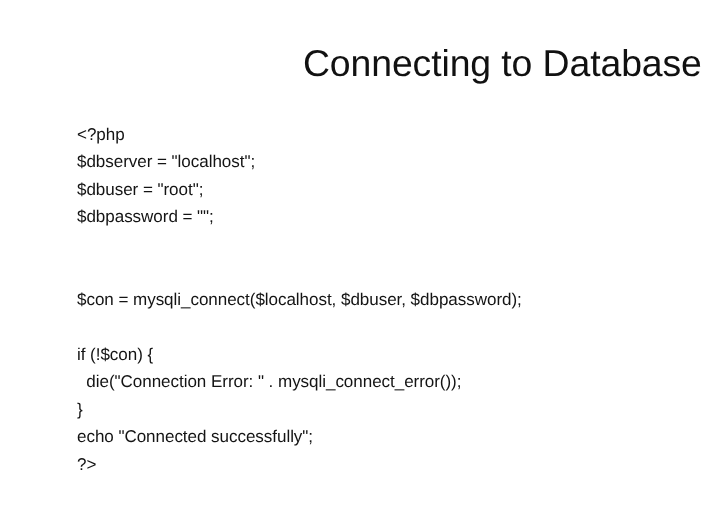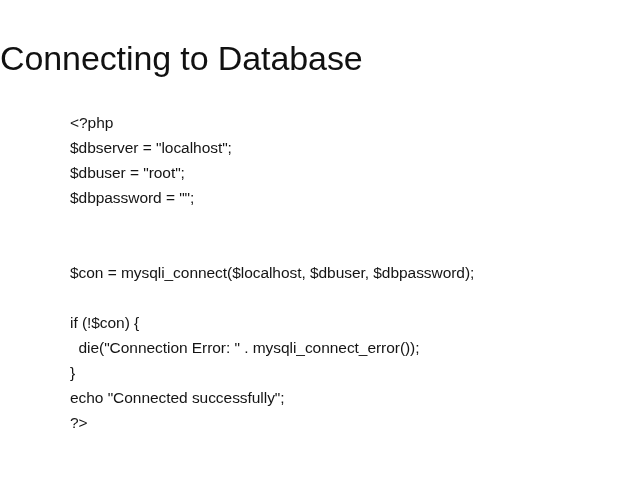--- a/index.html
+++ b/index.html
@@ -18,21 +18,21 @@
     width: 638px;
     height: 478px;
     background: #ffffff;
     box-sizing: border-box;
   }
   .slide-title {
     position: absolute;
     left: 0;
     top: 36px;
     width: 638px;
-    text-align: left;
+    text-align: right;
     font-size: 34px;
     line-height: 44px;
     font-weight: 400;
     color: #111111;
     letter-spacing: -0.1px;
     white-space: nowrap;
   }
   .code-body {
     position: absolute;
     left: 37px;

